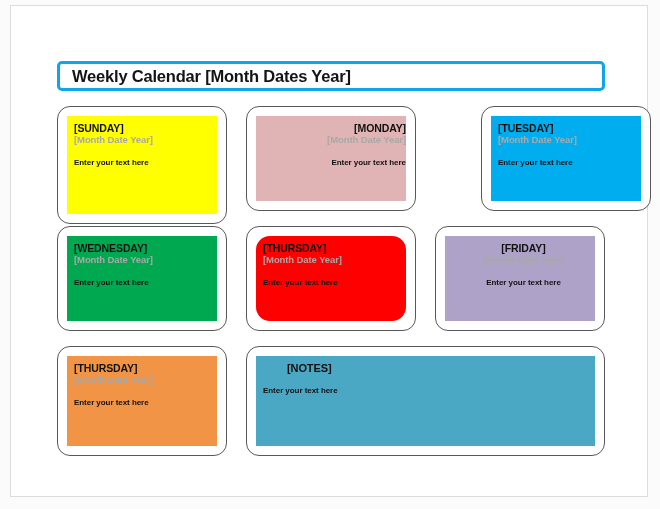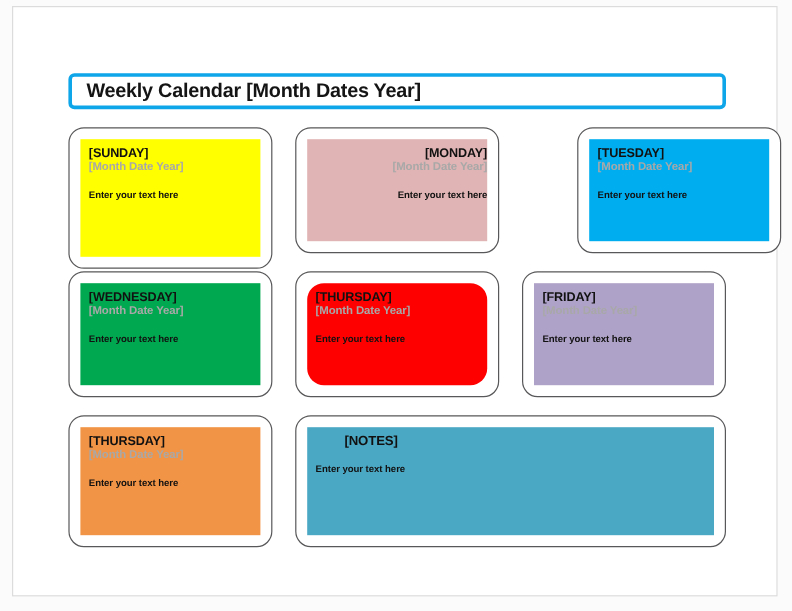--- a/index.html
+++ b/index.html
@@ -155,21 +155,21 @@
           </div>
         </div>
         <div class="card" style="left: 189px; top: 120px; width: 170px; height: 105px; border-color: rgb(88, 88, 90);">
           <div class="card-fill" style="background: rgb(255, 0, 0); border-radius: 14px;">
             <div class="day-name">[THURSDAY]</div>
             <div class="day-date" style="color: rgb(168, 168, 168);">[Month Date Year]</div>
             <div class="day-body" style="color: rgb(17, 17, 17);">Enter your text here</div>
           </div>
         </div>
         <div class="card" style="left: 378px; top: 120px; width: 170px; height: 105px; border-color: rgb(88, 88, 90);">
-          <div class="card-fill" style="background: rgb(175, 162, 200);">
+          <div class="card-fill" style="background: rgb(175, 162, 200); text-align: center;">
             <div class="day-name">[FRIDAY]</div>
             <div class="day-date" style="color: rgb(168, 168, 168);">[Month Date Year]</div>
             <div class="day-body" style="color: rgb(17, 17, 17);">Enter your text here</div>
           </div>
         </div>
         <div class="card" style="left: 0px; top: 240px; width: 170px; height: 110px; border-color: rgb(88, 88, 90);">
           <div class="card-fill" style="background: rgb(242, 148, 69);">
             <div class="day-name">[THURSDAY]</div>
             <div class="day-date" style="color: rgb(168, 168, 168);">[Month Date Year]</div>
             <div class="day-body" style="color: rgb(17, 17, 17);">Enter your text here</div>

